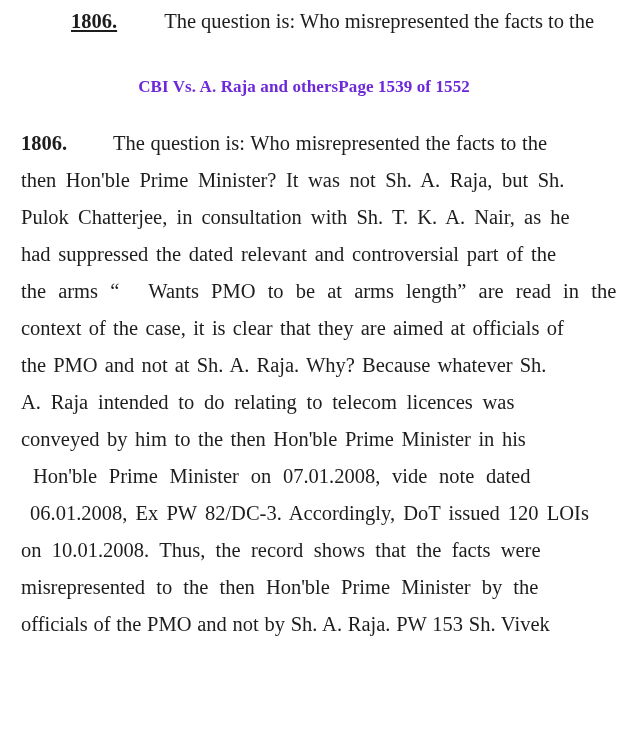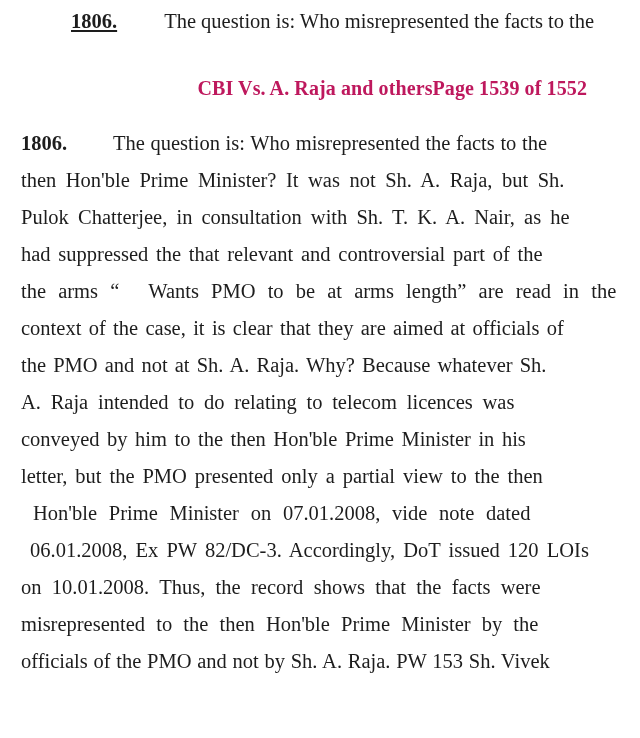--- a/index.html
+++ b/index.html
@@ -48,26 +48,26 @@
     margin-left: 47px;
   }
 
   
   .running-header {
     position: absolute;
     left: 21px;
     top: 77px;
     width: 566px;
     display: flex;
-    justify-content: flex-end;
+    justify-content: center;
     align-items: baseline;
-    font-size: 20px;
+    font-size: 17px;
     font-weight: bold;
     letter-spacing: 0.1px;
-    color: #be185d;
+    color: #6d28d9;
   }
   .running-header span { white-space: nowrap; }
 
   
   .body-block {
     position: absolute;
     left: 21px;
     top: 125px;
     width: 547px;
     font-size: 20.5px;
@@ -125,34 +125,33 @@
   </div>
 
   <div class="body-block">
 
     <div class="para-line j0"><span class="marker">1806.</span><span class="w">The question is: Who misrepresented the facts to the</span></div>
 
     <div class="para-line j1"><span class="w">then Hon'ble Prime Minister?  It was not Sh. A. Raja, but Sh.</span></div>
 
     <div class="para-line j2"><span class="w">Pulok Chatterjee, in consultation with Sh. T. K. A. Nair, as he</span></div>
 
-    <div class="para-line j3"><span class="w">had suppressed the that relevant and controversial part of the</span></div>
+    <div class="para-line j3"><span class="w">had suppressed the dated relevant and controversial part of the</span></div>
 
 
     <div class="para-line j8"><span class="w">the arms “</span><span class="w ul">Wants PMO to be at arms length</span><span class="w">” are read in the</span></div>
 
     <div class="para-line j5"><span class="w">context of the case, it is clear that they are aimed at officials of</span></div>
 
     <div class="para-line j6"><span class="w">the PMO and not at Sh. A. Raja.  Why?  Because whatever Sh.</span></div>
 
     <div class="para-line j9"><span class="w">A. Raja intended to do relating to telecom licences was</span></div>
 
     <div class="para-line j10"><span class="w">conveyed by him to the then Hon'ble Prime Minister in his</span></div>
 
-    <div class="para-line j7"><span class="w">letter, but the PMO presented only a partial view to the then</span></div>
 
     <div class="para-line j11"><span class="w">Hon'ble Prime Minister on 07.01.2008, vide note dated</span></div>
 
     <div class="para-line j12"><span class="w">06.01.2008, Ex PW 82/DC-3.  Accordingly, DoT issued 120 LOIs</span></div>
 
     <div class="para-line j13"><span class="w">on 10.01.2008.  Thus, the record shows that the facts were</span></div>
 
     <div class="para-line j14"><span class="w">misrepresented to the then Hon'ble Prime Minister by the</span></div>
 
     <div class="para-line j15"><span class="w">officials of the PMO and not by Sh. A. Raja. PW 153 Sh. Vivek</span></div>

